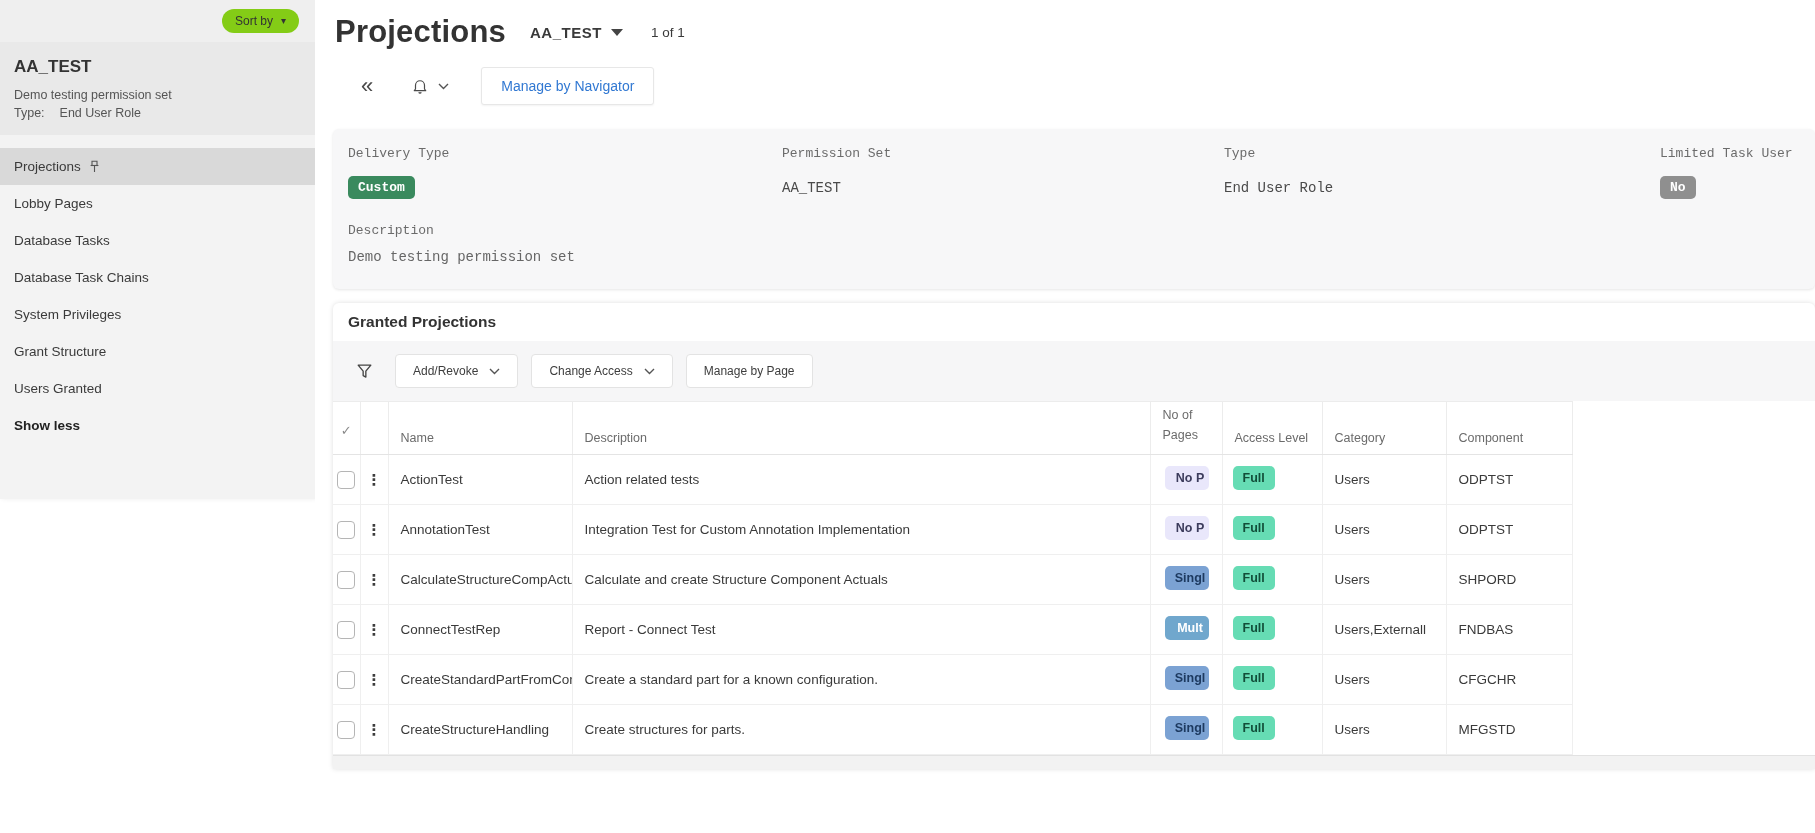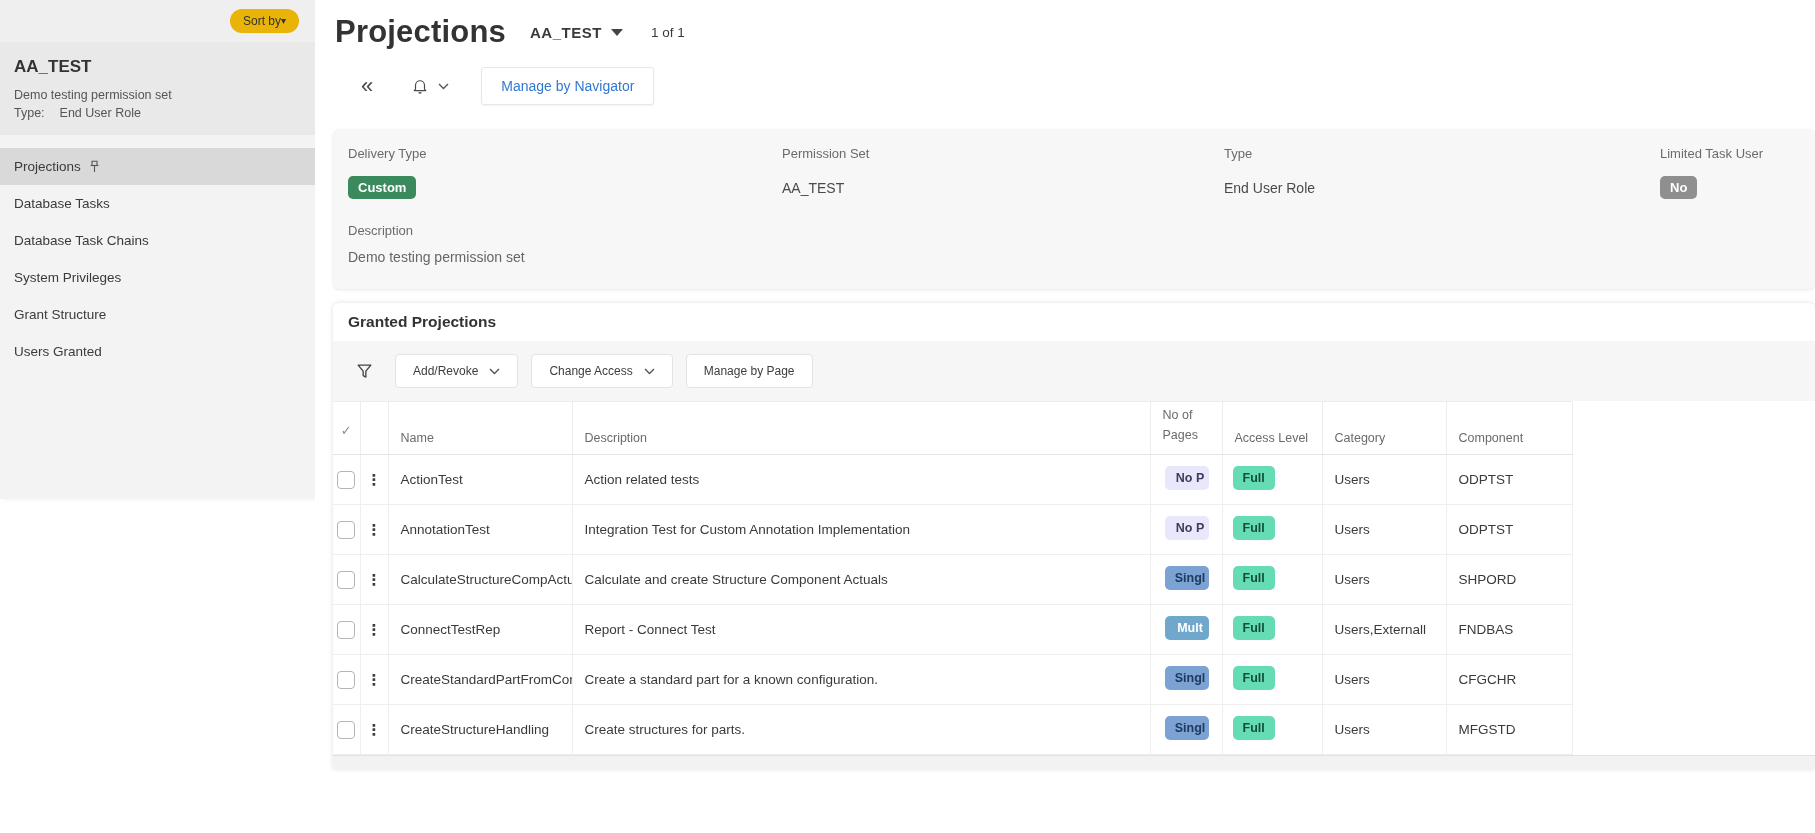--- a/index.html
+++ b/index.html
@@ -5,22 +5,22 @@
   html,body{margin:0;padding:0;}
   body{
     width:1815px;height:833px;overflow:hidden;background:#fff;
     font-family:"Liberation Sans","DejaVu Sans",sans-serif;color:#3a3a3a;position:relative;
   }
   
   .sidebar{position:absolute;left:0;top:0;width:315px;height:499px;background:#f3f3f3;
     box-shadow:2px 0 5px rgba(0,0,0,.07);}
   .sidebar-topband{height:42px;background:#efefef;display:flex;justify-content:flex-end;
     align-items:center;padding-right:16px;box-sizing:border-box;}
-  .sortby-pill{background:#eab308;border-radius:13px;padding:5px 13px;font-size:12px;color:#333;
-    display:flex;align-items:center;gap:0;cursor:pointer;}
+  .sortby-pill{background:#84cc16;border-radius:13px;padding:5px 13px;font-size:12px;color:#333;
+    display:flex;align-items:center;gap:8px;cursor:pointer;}
   .caret-glyph{font-size:10px;color:#333;line-height:1;}
   .profile-card{background:#e9e9e9;padding:12px 14px 15px;}
   .profile-title{font-size:17px;font-weight:700;color:#333;margin:3px 0 11px;}
   .profile-desc{font-size:12.5px;color:#555;margin-bottom:4px;}
   .profile-type{font-size:12.5px;color:#555;display:flex;gap:15px;}
   .nav{padding-top:13px;}
   .nav-item{height:37px;display:flex;align-items:center;padding-left:14px;font-size:13.5px;
     color:#3a3a3a;cursor:pointer;gap:8px;}
   .nav-item.selected{background:#d9d9d9;}
   .nav-item.bold{font-weight:700;color:#222;}
@@ -34,21 +34,21 @@
   .caret-down-solid{width:0;height:0;border-left:6px solid transparent;
     border-right:6px solid transparent;border-top:7px solid #444;}
   .record-count{font-size:13.5px;color:#3a3a3a;margin-left:28px;}
   .action-row{display:flex;align-items:center;margin:17px 0 0 12px;}
   .collapse-btn{font-size:22px;color:#4a4a4a;padding:0 14px;cursor:pointer;line-height:1;}
   .bell-btn{display:flex;align-items:center;gap:9px;padding:0 10px;margin-left:14px;cursor:pointer;}
   .btn-link{margin-left:22px;background:#fff;border:1px solid #e7e7e7;border-radius:3px;
     font-size:14px;padding:10px 19px;cursor:pointer;box-shadow:0 1px 2px rgba(0,0,0,.05);}
   
   .details-card{margin:24px 0 0 18px;background:#f7f7f8;border-radius:6px;
-    box-shadow:0 1px 3px rgba(0,0,0,.1);padding:17px 15px 24px;box-sizing:border-box;}
+    box-shadow:0 1px 3px rgba(0,0,0,.1);padding:17px 15px 24px;box-sizing:border-box;font-family:Liberation Mono, monospace;}
   .fields-grid{display:grid;grid-template-columns:434px 442px 436px auto;}
   .field-label{font-size:13px;color:#6b6b6b;margin-bottom:13px;}
   .field-value-row{height:27px;display:flex;align-items:center;font-size:14px;color:#4a4a4a;}
   .badge{display:inline-block;border-radius:5px;font-weight:700;font-size:13px;padding:4px 10px;}
   .desc-block{margin-top:22px;}
   .desc-value{font-size:14px;color:#666;margin-top:11px;}
   
   .granted-card{margin:14px 0 0 18px;background:#fff;border-radius:6px 6px 0 0;
     box-shadow:0 0 5px rgba(0,0,0,.13);}
   .section-title{font-size:15.5px;font-weight:700;color:#333;padding:10px 15px 10px;}
@@ -100,33 +100,39 @@
       <span>Projections</span>
       <span style="display:flex;">
         <svg width="11" height="13" viewBox="0 0 11 13" fill="none" stroke="#555" stroke-width="1.1">
           <path d="M3 1.2 h5 v4.3 h-5 z"></path>
             <path d="M1.6 5.5 h7.8"></path>
             <path d="M5.5 5.5 v6.5"></path>
         </svg>
       </span>
     </div>
     <div class="nav-item">
+        <span>Lobby Pages</span>
+      </div>
+    <div class="nav-item">
         <span>Database Tasks</span>
       </div>
     <div class="nav-item">
         <span>Database Task Chains</span>
       </div>
     <div class="nav-item">
         <span>System Privileges</span>
       </div>
     <div class="nav-item">
         <span>Grant Structure</span>
       </div>
     <div class="nav-item">
         <span>Users Granted</span>
+      </div>
+    <div class="nav-item bold">
+        <span>Show less</span>
       </div>
   </div>
 </div>
 
 <div class="main">
   <div class="page-header">
     <div class="title-row">
       <span class="page-title">Projections</span>
       <span class="selector">
         <span class="selector-value">AA_TEST</span>

